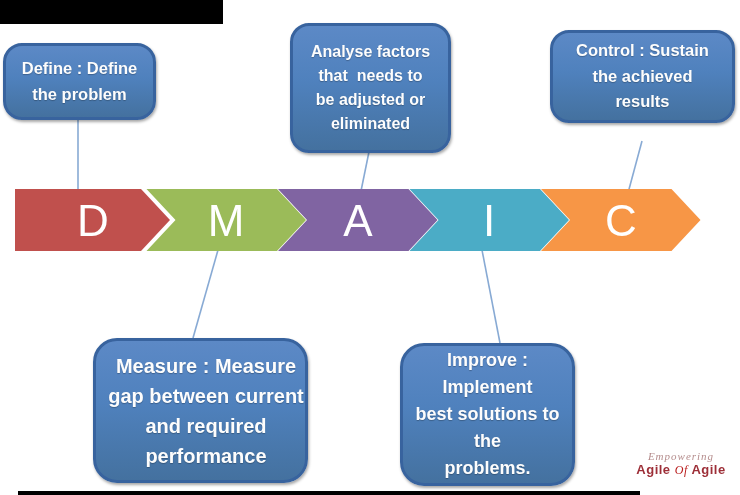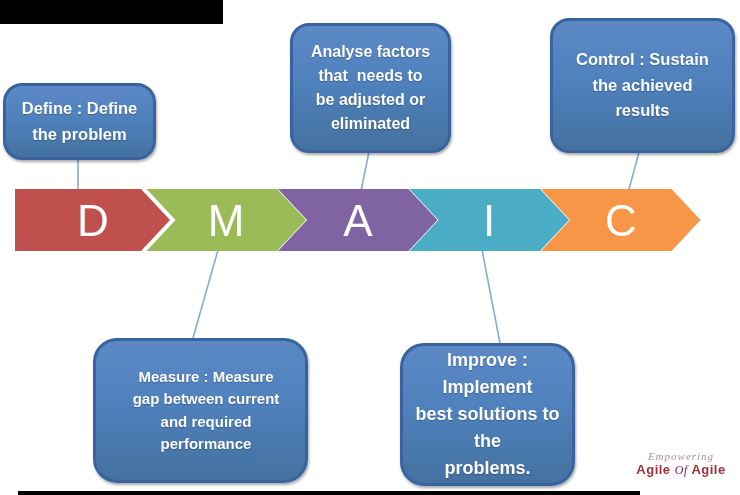--- a/index.html
+++ b/index.html
@@ -52,24 +52,24 @@
     box-shadow: 1px 2px 3px rgba(0,0,0,0.35);
     color: #fdfdfd;
     font-weight: bold;
     text-align: center;
     display: flex;
     align-items: center;
     justify-content: center;
     white-space: pre-wrap;
     text-shadow: 0 1px 1px rgba(0,0,0,0.25);
   }
-  #callout-define  { left: 3px;   top: 43px;  width: 153px; height: 77px;  font-size: 16.5px; line-height: 1.55; margin-top: 40px; }
+  #callout-define  { left: 3px;   top: 43px;  width: 153px; height: 77px;  font-size: 16.5px; line-height: 1.55; }
   #callout-analyse { left: 290px; top: 23px;  width: 161px; height: 130px; font-size: 16px;   line-height: 1.5;  }
-  #callout-control { left: 550px; top: 18px;  width: 185px; height: 135px; font-size: 16.5px; line-height: 1.55; }
-  #callout-measure { left: 93px;  top: 338px; width: 215px; height: 145px; font-size: 15px;   line-height: 1.5;  border-radius: 24px; padding-left: 11px; }
+  #callout-control { left: 550px; top: 30px;  width: 185px; height: 93px; font-size: 16.5px; line-height: 1.55; }
+  #callout-measure { left: 93px;  top: 338px; width: 215px; height: 145px; font-size: 20px;   line-height: 1.5;  border-radius: 24px; padding-left: 11px; }
   #callout-improve { left: 400px; top: 343px; width: 175px; height: 143px; font-size: 18px;   line-height: 1.5;  border-radius: 24px; }
 
   
   .chevron-letter {
     position: absolute;
     top: 192px;
     height: 58px;
     line-height: 58px;
     width: 80px;
     margin-left: -40px;
@@ -102,21 +102,21 @@
   .logo-brand {
     font-size: 13px;
     letter-spacing: 0.5px;
     color: #9d2f38;
     font-weight: bold;
   }
   .logo-brand .of {
     font-family: "Liberation Serif", serif;
     font-style: italic;
     font-weight: normal;
-    color: #701a75;
+    color: #b91c1c;
     font-size: 12px;
   }
 </style>
 </head>
 <body>
 
 <div id="stage">
 
   <div class="bar-top"></div>
   <div class="bar-bottom"></div>

